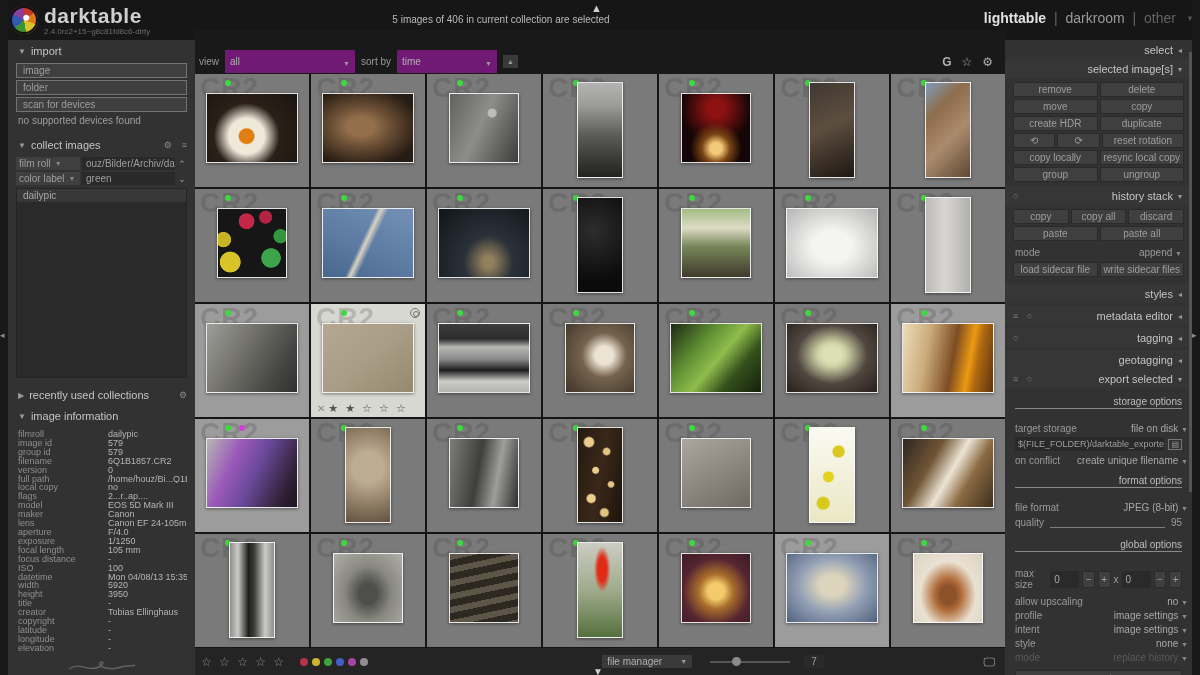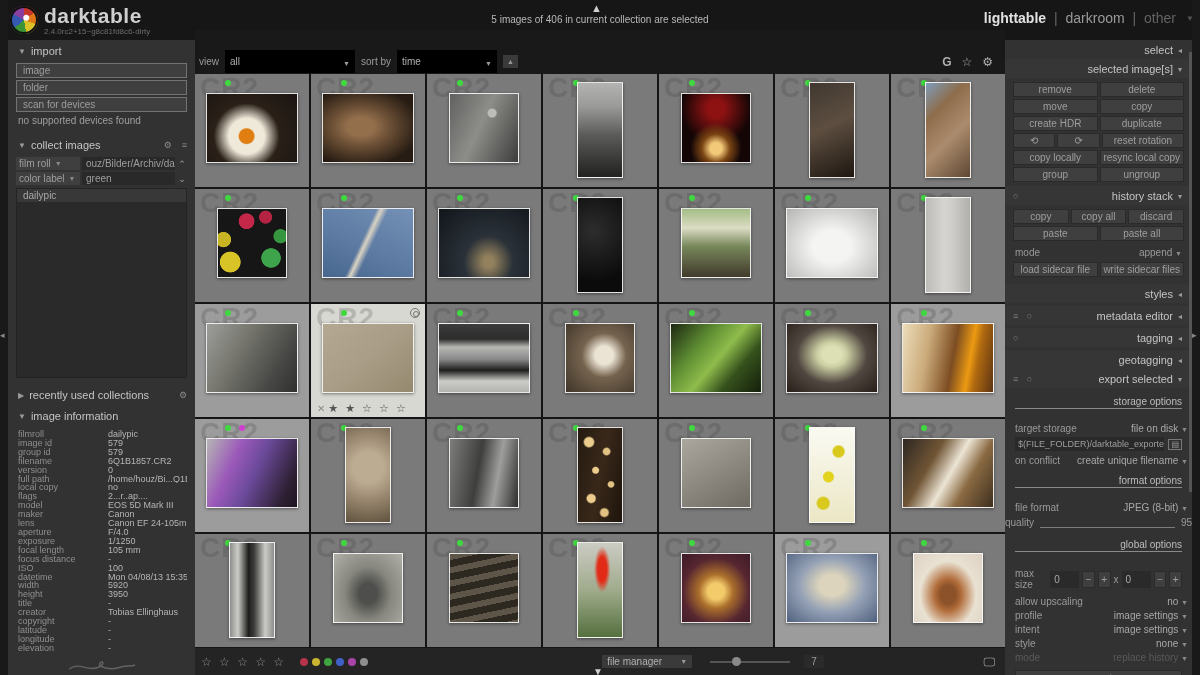--- a/index.html
+++ b/index.html
@@ -11,21 +11,21 @@
   
   #logo-wrap { left:10px; top:6px; display:flex; align-items:flex-start; gap:6px; }
   #logo-icon { width:28px; height:28px; border-radius:50%;
     background:
       radial-gradient(circle at 58% 42%, #fff 0 2.5px, transparent 3.5px),
       conic-gradient(#c8372d 0 55deg, #e07818 55deg 110deg, #d9c22a 110deg 170deg,
                      #3d9436 170deg 230deg, #3558b0 230deg 300deg, #8a3f9e 300deg 360deg);
     box-shadow: inset 0 0 0 2px #101010; }
   #app-title { font-size:21px; font-weight:bold; color:#cfcfcf; line-height:20px; letter-spacing:0.5px;}
   #app-version { font-size:8px; color:#6d6d6d; margin-top:1px; }
-  #top-status { top:14px; left:0; width:1200px; text-align:center; font-size:10px; color:#b9b9b9; }
+  #top-status { top:14px; left:0; width:1002px; text-align:center; font-size:10px; color:#b9b9b9; }
   #top-expander { top:2px; left:591px; color:#cfcfcf; font-size:11px; }
   #mode-switcher { top:10px; right:20px; font-size:14px; color:#666; }
   #mode-switcher .mode { margin:0 4px; }
   .mode-active { color:#e2e2e2; font-weight:bold; }
   .mode-mid { color:#9a9a9a; }
   .mode-dim { color:#636363; }
   #mode-caret { top:14px; right:6px; color:#555; font-size:8px; }
 
   
   .edge { top:0; bottom:0; width:8px; background:#191919; z-index:5; }
@@ -80,37 +80,37 @@
   .opt-head { margin:8px 10px 12px 10px; text-align:right; color:#bdbdbd;
     border-bottom:1px solid #8a8a8a; padding-bottom:1px; font-size:10px;}
   .opt-row { display:flex; justify-content:space-between; align-items:center;
     padding:2px 4px 1px 10px; color:#9a9a9a; }
   .opt-row .ov { color:#a8a8a8; }
   .opt-row.disabled, .opt-row.disabled .ov { color:#5a5a5a; }
   #export-path { display:flex; align-items:center; gap:4px; margin:2px 10px; }
   #export-path .pathbox { flex:1; background:#292929; color:#9e9e9e; font-size:9px;
     padding:2px 3px; white-space:nowrap; overflow:hidden; }
   #export-path .pico { color:#9e9e9e; border:1px solid #777; font-size:8px; padding:0 2px;}
-  #quality-row { display:flex; align-items:flex-end; gap:6px; padding:3px 0; color:#9a9a9a;}
+  #quality-row { display:flex; align-items:flex-end; gap:6px; padding:3px 10px; color:#9a9a9a;}
   #quality-bar { flex:1; border-bottom:1px solid #7d7d7d; height:10px; }
   #maxsize-row { display:flex; align-items:center; gap:3px; padding:4px 10px; color:#9a9a9a; }
   .numbox { background:#2a2a2a; color:#a8a8a8; width:34px; padding:3px 4px; }
   .pm { background:#3f3f3f; color:#9e9e9e; border:1px solid #2a2a2a; font-size:10px;
     width:15px; text-align:center; padding:2px 0;}
   #export-btn { display:block; margin:6px 10px 0 10px; width:167px; background:#3f3f3f;
     color:#b0b0b0; border:1px solid #2a2a2a; font-size:10px; padding:2px 0; text-align:center;
     font-family:"Liberation Sans",sans-serif;}
   #rscroll { position:absolute; right:0px; top:12px; width:3px; height:440px; background:#555; }
 
   
   #center { left:195px; top:30px; width:810px; bottom:0; background:#191919;
     display:flex; flex-direction:column; }
   #toolbar { height:25px; display:flex; align-items:center; gap:6px; padding:0 4px;
     font-size:10px; color:#9a9a9a;margin-top:19px; }
-  .tb-dd { background:#000000; color:#b0b0b0; padding:6px 5px; display:flex; align-items:flex-end;
+  .tb-dd { background:#701a75; color:#b0b0b0; padding:6px 5px; display:flex; align-items:flex-end;
     gap:6px; }
   #view-dd { width:130px; } #sort-dd { width:100px; }
   .tb-dd .dd { margin-left:auto; font-size:7px; color:#999; }
   #sort-asc { background:#3a3a3a; color:#999; font-size:7px; padding:3px 4px; }
   #tb-right { margin-left:auto; display:flex; gap:10px; align-items:center; color:#b0b0b0;
     font-size:12px; padding-right:8px;}
 
   #grid-wrap { flex:1; overflow:hidden; background:#151515; }
   #grid { display:grid; grid-template-columns:repeat(7,114px); grid-auto-rows:113px;
     gap:2px; }

